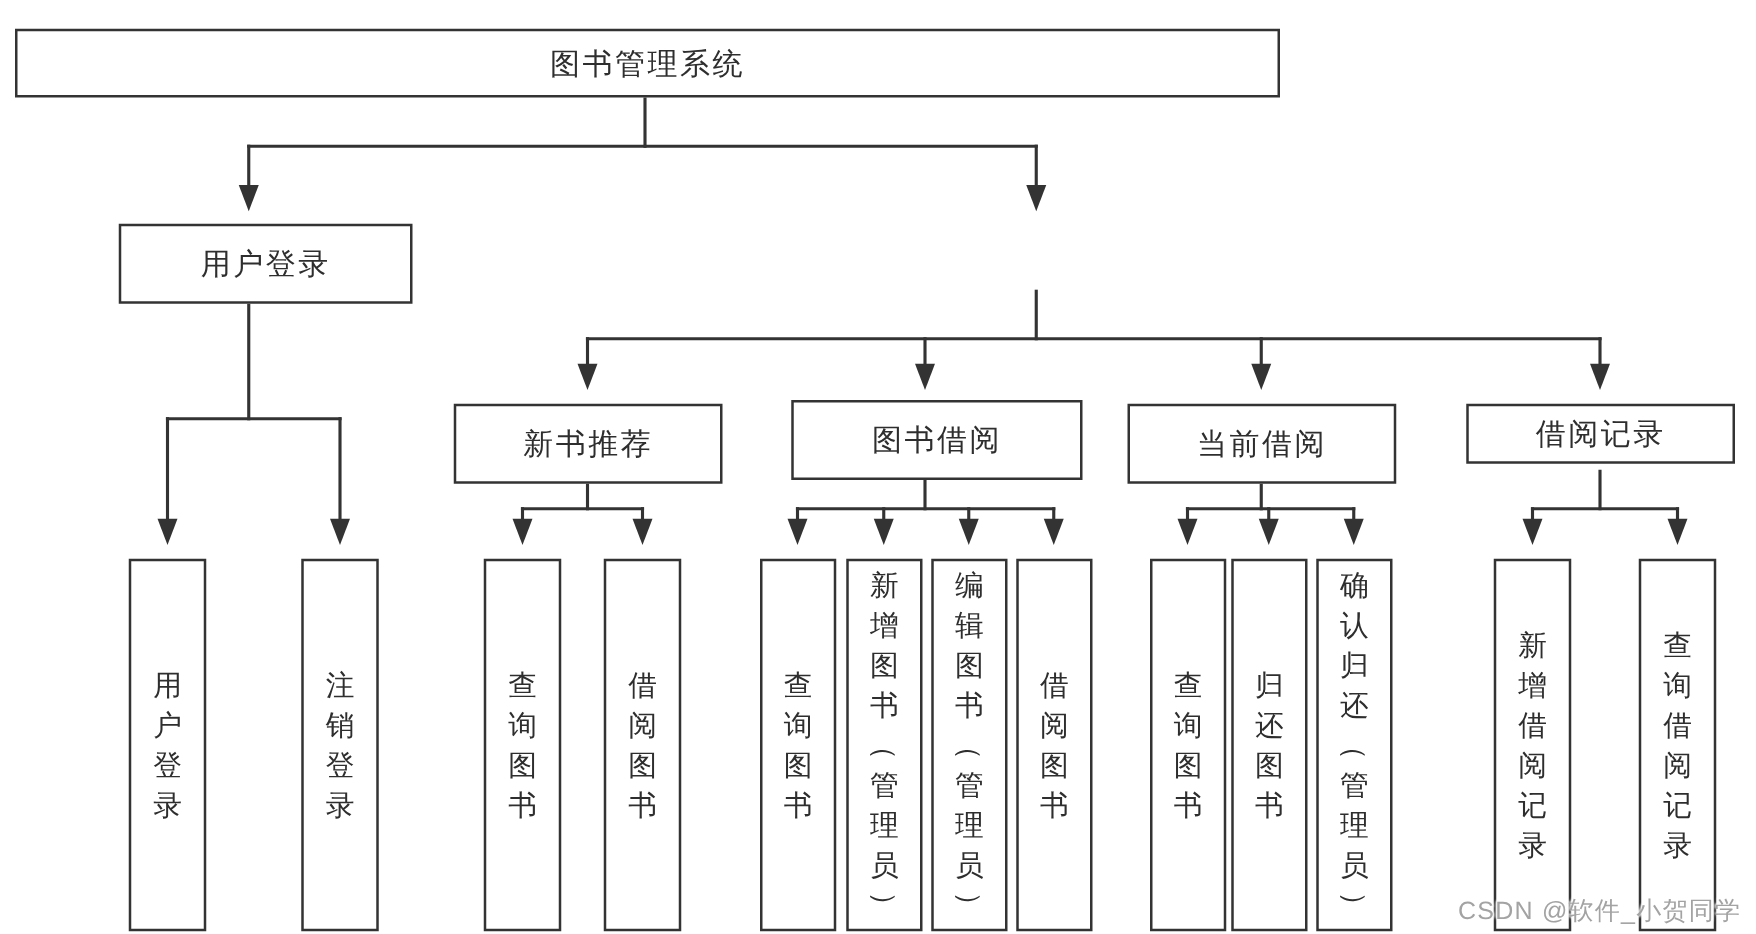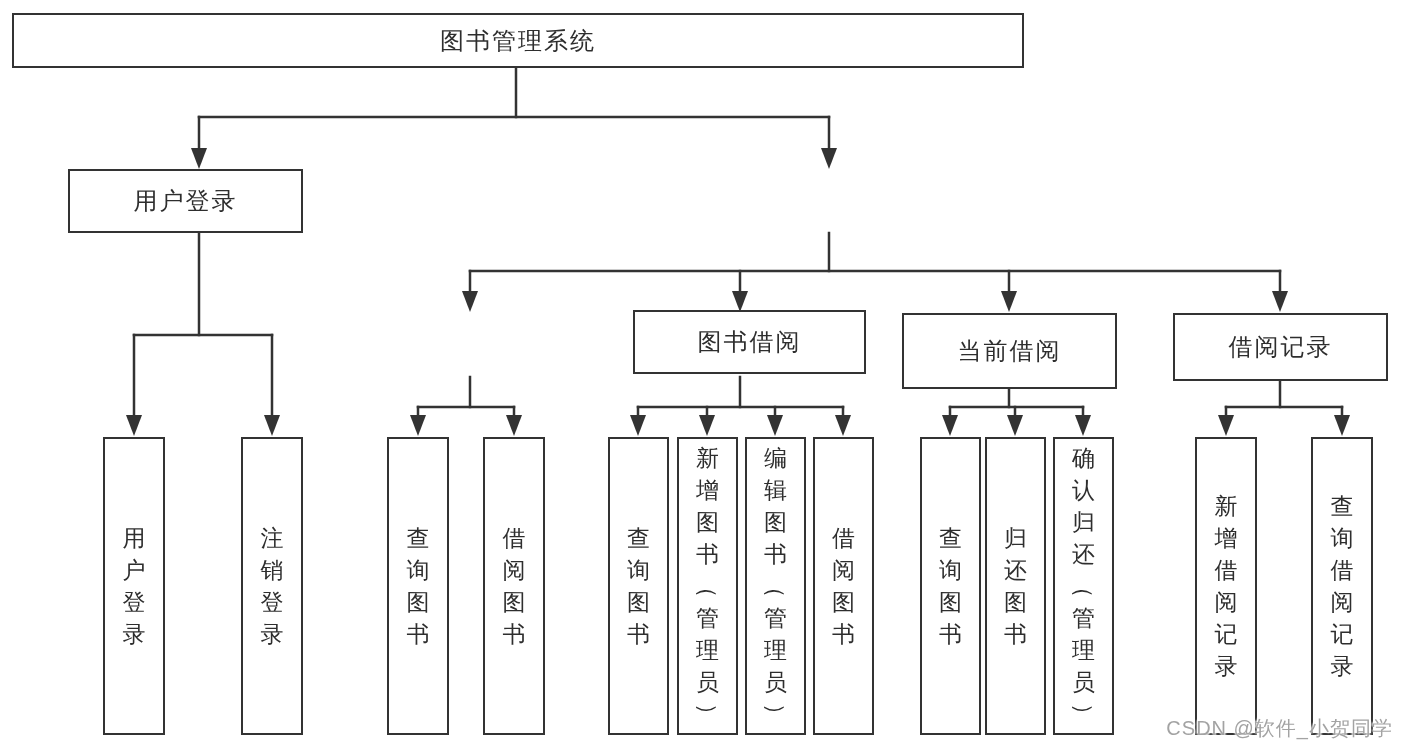--- a/index.html
+++ b/index.html
@@ -17,20 +17,21 @@
   }
   #connectors{position:absolute;left:0;top:0;z-index:0;}
   .box{
     position:absolute;
     box-sizing:border-box;
     border:2.5px solid var(--line);
     background:var(--bg);
     display:flex;align-items:center;justify-content:center;
     color:var(--text);
     z-index:1;
+    margin-top:10px;
   }
   .hlabel{
     font-size:24px;
     letter-spacing:2px;
     white-space:nowrap;
   }
   .vtext{
     display:flex;flex-direction:column;align-items:center;
     gap:9px;
     font-size:23px;line-height:1;
@@ -105,31 +106,34 @@
       <line x1="1226" y1="407" x2="1226" y2="420" stroke="var(--line,#333)" stroke-width="2.5" stroke-linecap="square"></line>
       <polygon points="1218,415 1234,415 1226,436" fill="var(--line,#333)"></polygon>
       <line x1="1342" y1="407" x2="1342" y2="420" stroke="var(--line,#333)" stroke-width="2.5" stroke-linecap="square"></line>
       <polygon points="1334,415 1350,415 1342,436" fill="var(--line,#333)"></polygon>
     </svg>
 
   <div class="box" style="left:12px;top:13px;width:1012px;height:55px">
     <span class="hlabel">图书管理系统</span>
   </div>
 
-  <div class="box" style="left:68px;top:169px;width:235px;height:64px">
+  <div class="box" style="left:95px;top:169px;width:235px;height:64px">
     <span class="hlabel">用户登录</span>
   </div>
 
+  <div class="box" style="left:363px;top:313px;width:215px;height:64px">
+    <span class="hlabel">新书推荐</span>
+  </div>
   <div class="box" style="left:633px;top:310px;width:233px;height:64px">
     <span class="hlabel">图书借阅</span>
   </div>
-  <div class="box" style="left:902px;top:313px;width:215px;height:76px">
+  <div class="box" style="left:902px;top:313px;width:215px;height:64px">
     <span class="hlabel">当前借阅</span>
   </div>
-  <div class="box" style="left:1173px;top:313px;width:215px;height:68px">
+  <div class="box" style="left:1173px;top:313px;width:215px;height:48px">
     <span class="hlabel">借阅记录</span>
   </div>
 
   <div class="box" style="left:103px;top:437px;width:62px;height:298px">
     <span class="vtext">
         <span class="ch">用</span>
         <span class="ch">户</span>
         <span class="ch">登</span>
         <span class="ch">录</span>
       </span>

